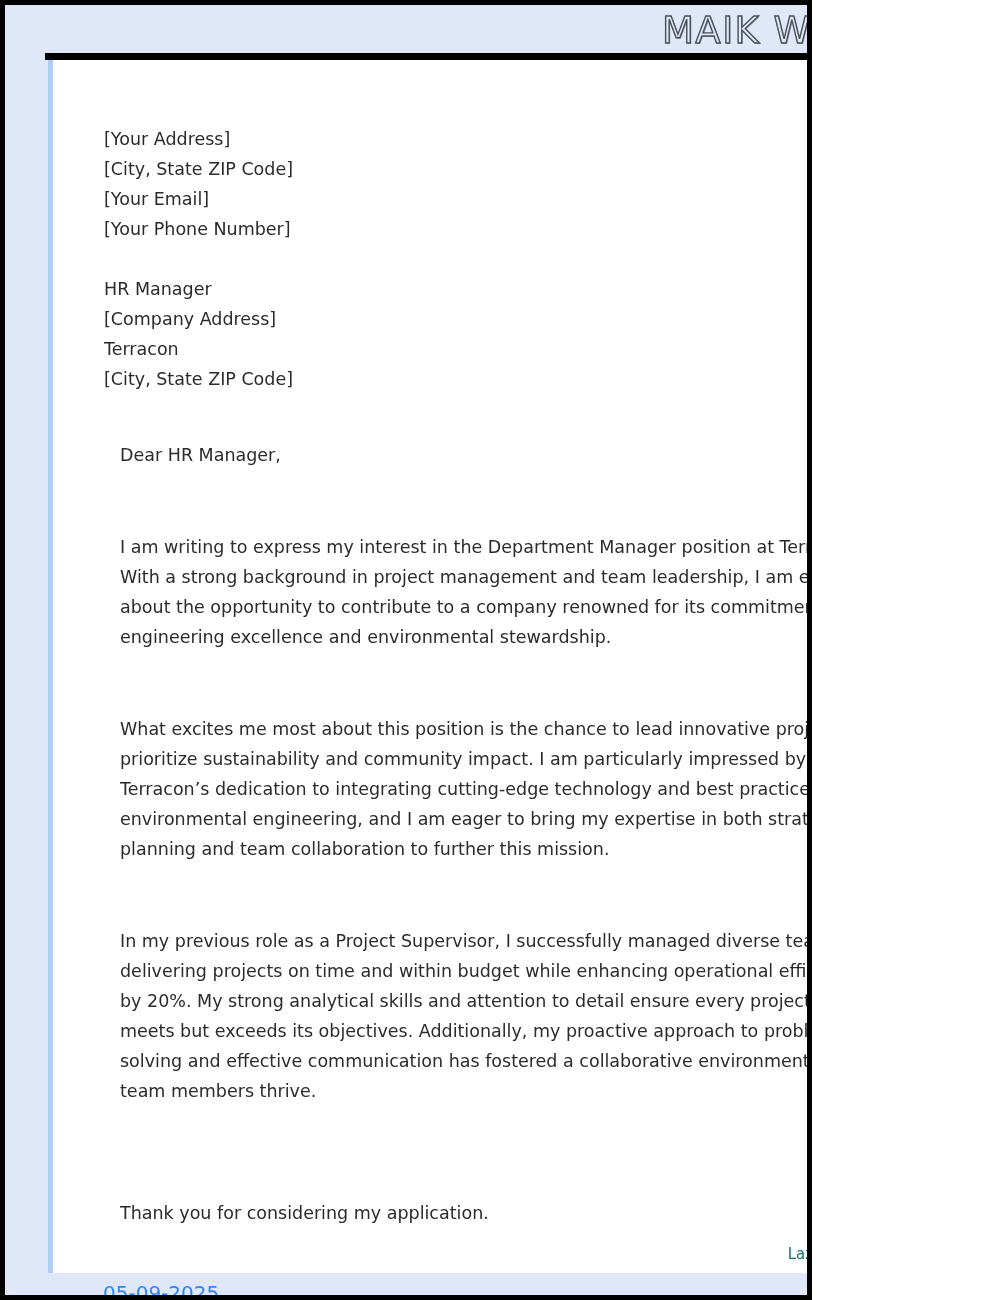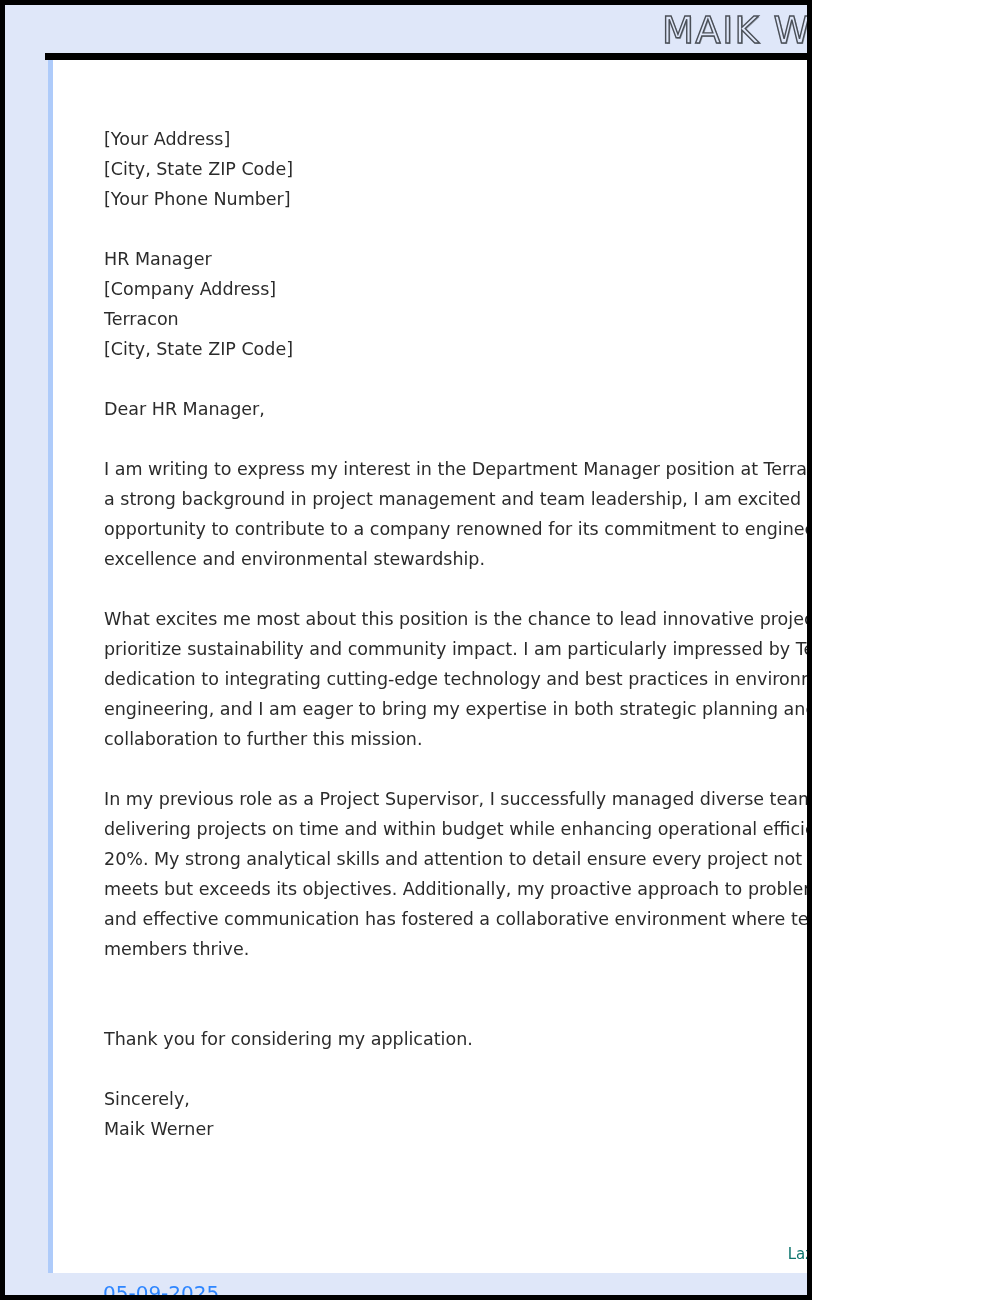--- a/index.html
+++ b/index.html
@@ -92,21 +92,21 @@
   .addr-line {
     display: block;
     white-space: nowrap;
   }
 
   .block-gap {
     height: 30px;
   }
 
   .para {
-    margin: 0;
+    margin: 16px;
     text-align: left;
   }
 
   
   .sheet-footer {
     position: absolute;
     right: 53px;
     bottom: 10px;
     font-family: "DejaVu Sans", sans-serif;
     font-size: 15px;
@@ -138,20 +138,21 @@
   <div class="header-rule"></div>
 
   <div class="letter-sheet">
     <div class="sheet-inner">
 
       <div class="letter-body">
 
         <div>
           <span class="addr-line">[Your Address]</span>
           <span class="addr-line">[City, State ZIP Code]</span>
+          <span class="addr-line">[Your Email]</span>
           <span class="addr-line">[Your Phone Number]</span>
         </div>
 
         <div class="block-gap"></div>
 
         <div>
           <span class="addr-line">HR Manager</span>
           <span class="addr-line">[Company Address]</span>
           <span class="addr-line">Terracon</span>
           <span class="addr-line">[City, State ZIP Code]</span>

